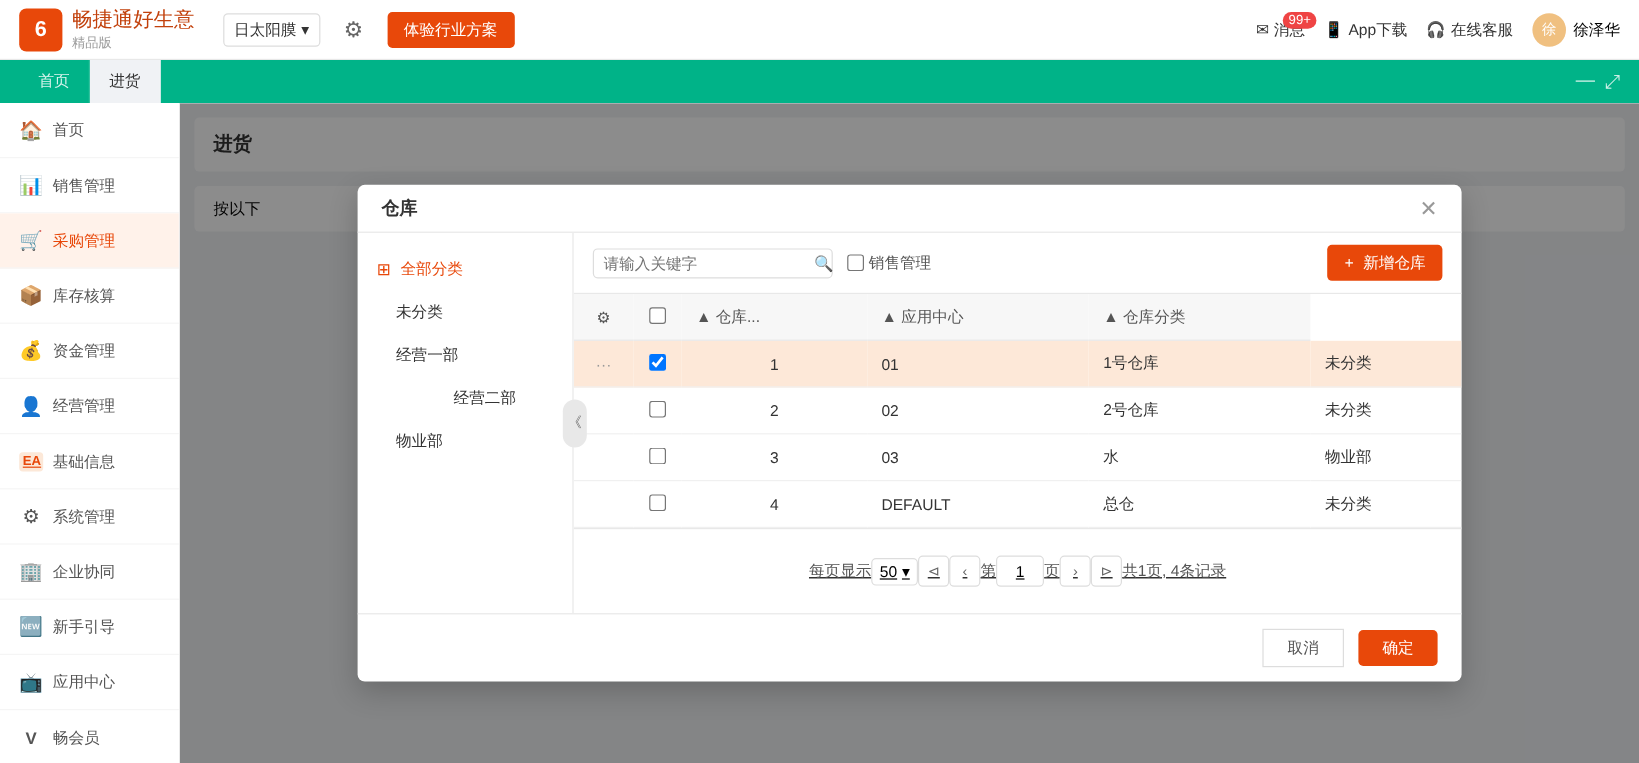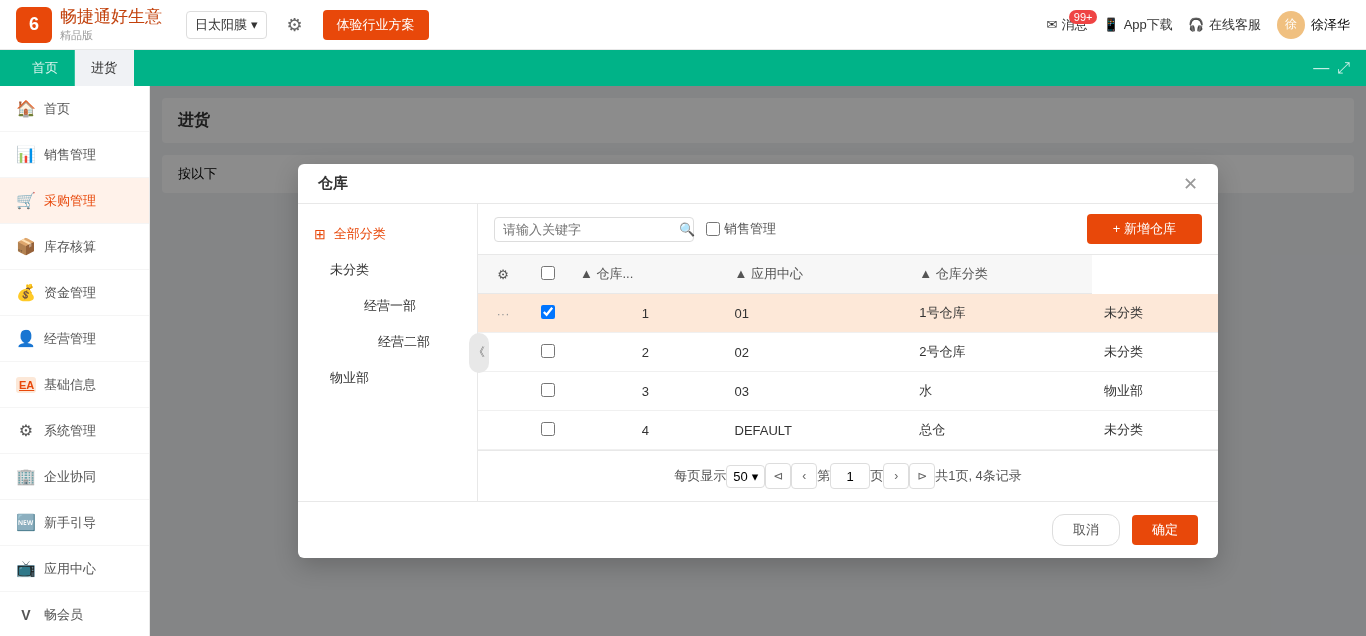--- a/index.html
+++ b/index.html
@@ -220,21 +220,21 @@
     }
     .search-icon-btn { color: #999; cursor: pointer; }
     .checkbox-label {
       display: flex; align-items: center; gap: 4px;
       font-size: 13px; color: #555; cursor: pointer;
     }
     .add-btn {
       margin-left: auto;
       background: #e8480a; color: #fff;
       border: none; border-radius: 4px;
-      padding: 6px 26px; cursor: pointer; font-size: 13px;
+      padding: 6px 14px; cursor: pointer; font-size: 13px; font-family: Liberation Mono, monospace;
     }
 
     
     .data-table {
       flex: 1; overflow-y: auto;
     }
     table {
       width: 100%; border-collapse: collapse;
     }
     thead tr {
@@ -249,25 +249,26 @@
       padding: 10px 12px;
       font-size: 13px; color: #333;
       border-bottom: 1px solid #f0f0f0;
     }
     tr.selected td { background: #fde8d8; }
     .col-check { width: 40px; text-align: center; }
     .col-setting { width: 50px; text-align: center; }
 
     
     .pagination {
-      padding: 12px 16px;
+      padding: 22px 16px;
       display: flex; align-items: center; justify-content: center;
       gap: 0;
       border-top: 1px solid #e8e8e8;
       flex-shrink: 0;
+      text-decoration: underline;
     }
     .page-label { font-size: 13px; color: #555; }
     .page-select {
       border: 1px solid #ddd; border-radius: 4px;
       padding: 3px 6px; font-size: 13px;
       display: flex; align-items: center; gap: 4px; cursor: pointer;
     }
     .page-nav-btn {
       width: 26px; height: 26px;
       display: flex; align-items: center; justify-content: center;
@@ -284,21 +285,21 @@
     
     .modal-footer {
       padding: 12px 20px;
       display: flex; align-items: center; justify-content: flex-end;
       gap: 12px;
       border-top: 1px solid #e8e8e8;
       flex-shrink: 0;
     }
     .btn-cancel {
       background: #fff; border: 1px solid #ddd;
-      border-radius: 12px; padding: 6px 20px;
+      border-radius: 0; padding: 6px 20px;
       cursor: pointer; font-size: 13px; color: #555;
     }
     .btn-confirm {
       background: #e8480a; color: #fff;
       border: none; border-radius: 4px;
       padding: 6px 20px; cursor: pointer; font-size: 13px;
     }
 
     
     .page-title-area {
@@ -441,21 +442,21 @@
         <div class="modal-body">
 
           <div class="tree-panel">
             <div class="tree-item active">
               <span style="font-size:14px; color:#e8480a;">⊞</span>
               <span style="color:#e8480a; font-weight:500;">全部分类</span>
             </div>
             <div class="tree-item" style="padding-left:32px;">
               <span>未分类</span>
             </div>
-            <div class="tree-item" style="padding-left:32px;margin-left:34px;">
+            <div class="tree-item" style="padding-left:32px;">
               <span>经营一部</span>
             </div>
             <div class="tree-item" style="padding-left:32px;margin-left:48px;">
               <span>经营二部</span>
             </div>
             <div class="tree-item" style="padding-left:32px;">
               <span>物业部</span>
             </div>
             <div class="tree-collapse-btn">《</div>
           </div>

